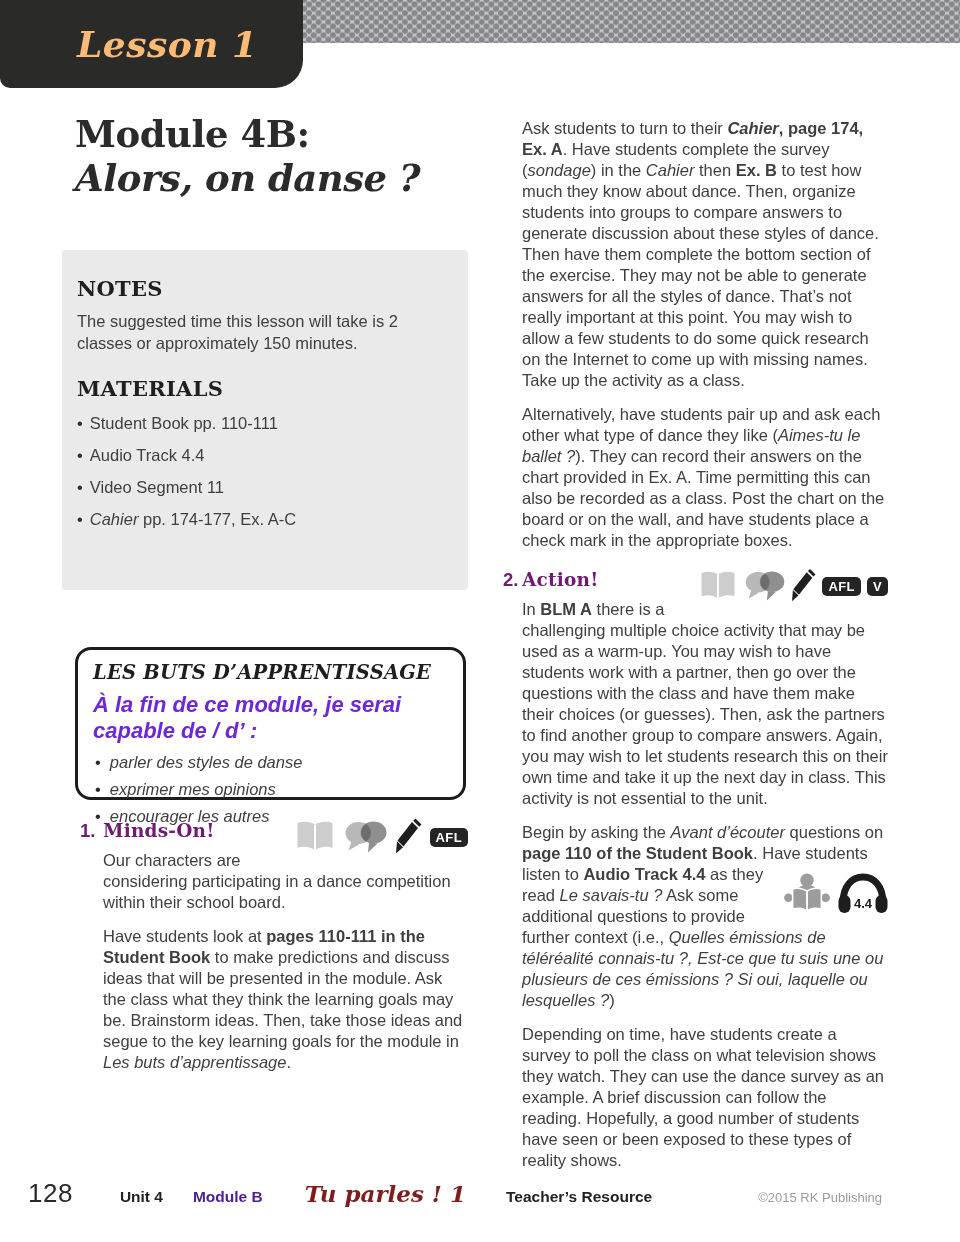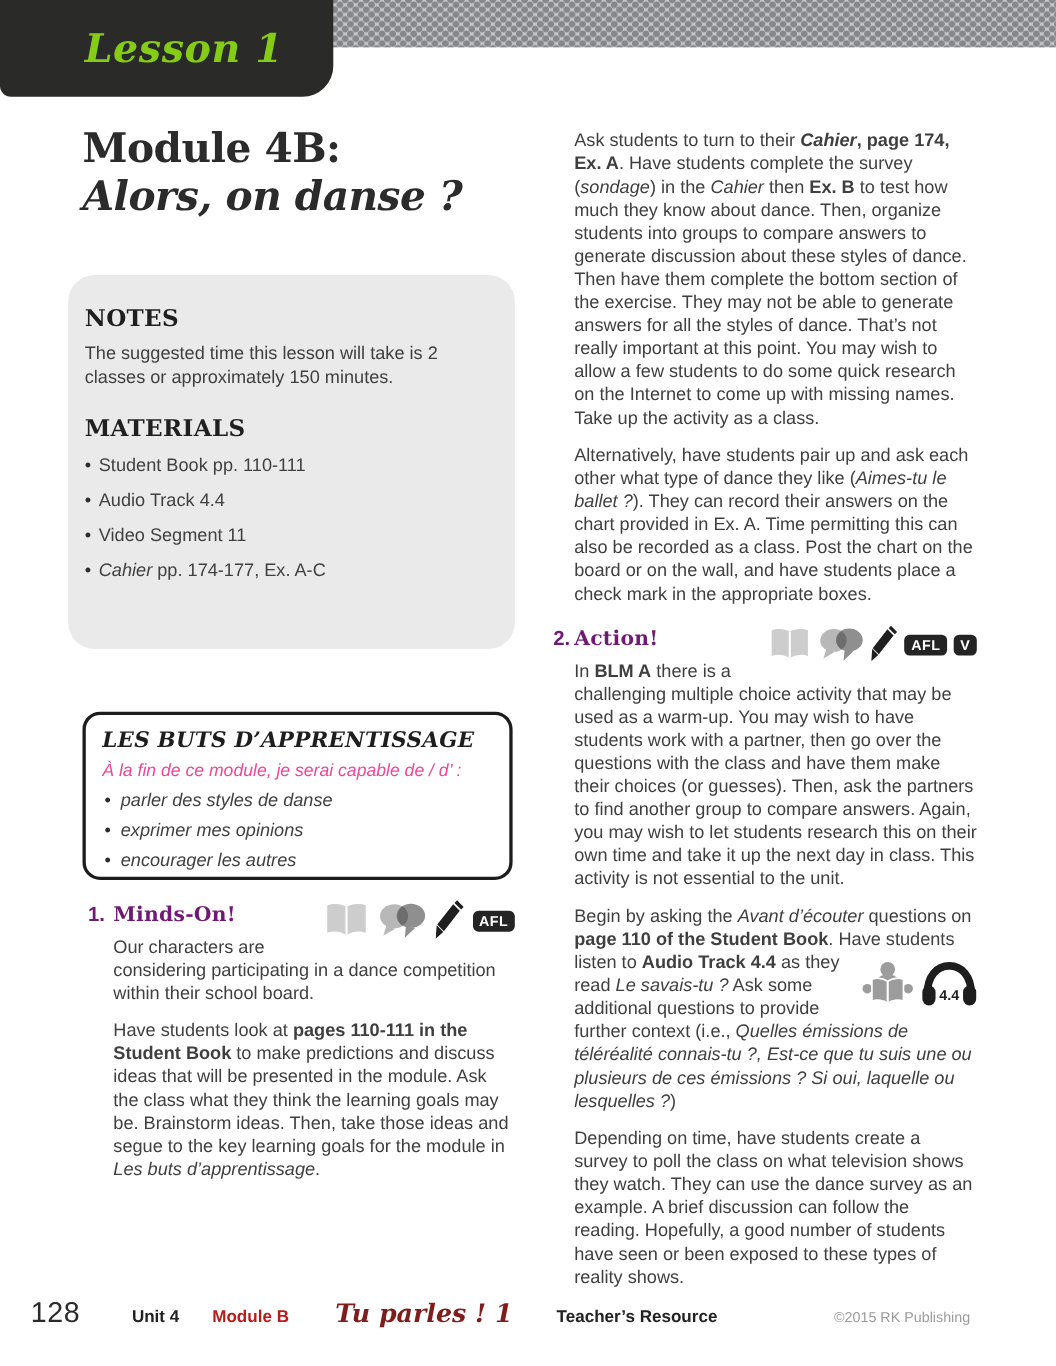--- a/index.html
+++ b/index.html
@@ -22,36 +22,36 @@
       radial-gradient(circle, #85878a 2.7px, rgba(133,135,138,0) 3.4px);
     background-size:9.6px 8.8px;
     background-position:0 0, 4.8px 4.4px;
   }
   .lesson-tab {
     position:absolute; top:0; left:0; width:303px; height:88px; z-index:2;
     background:#2a2a28; border-radius:0 0 28px 10px;
     display:flex; align-items:center;
   }
   .lesson-tab .tab-text {
-    padding-left:77px; color:#84cc16;
+    padding-left:77px; color:#fdba74;
     font-family:"DejaVu Serif", serif; font-weight:700; font-style:italic;
     font-size:36px; letter-spacing:0.5px;
   }
 
   
   .page-title {
     position:absolute; left:75px; top:112px; z-index:3;
     font-family:"DejaVu Serif", serif; font-weight:700;
     font-size:37px; line-height:1.2; color:#2b2b2b; letter-spacing:-0.5px;
   }
   .page-title .t2 { font-style:italic; }
 
   .notes-box {
     position:absolute; left:62px; top:250px; width:406px; height:340px;
-    background:#eaeaea; border-radius:24px; box-sizing:border-box;
+    background:#eaeaea; border-radius:4px; box-sizing:border-box;
     padding:26px 22px 0 15px;
   }
   .slab-h {
     font-family:"DejaVu Serif", serif; font-weight:700;
     font-size:21px; color:#1f1f1f; letter-spacing:0.3px;
   }
   .notes-box .body-p { margin:9px 0 0 0; font-size:16.5px; line-height:22px; }
   .notes-box .materials-h { margin-top:22px; }
   .mat-list { list-style:none; margin:12px 0 0 0; padding:0; font-size:16.5px; }
   .mat-list li { margin:0 0 11px 0; line-height:21px; }
@@ -60,22 +60,22 @@
   .goals-box {
     position:absolute; left:75px; top:647px; width:391px; height:153px;
     border:3px solid #1c1c1c; border-radius:16px; box-sizing:border-box;
     padding:11px 14px 0 15px;
   }
   .goals-h {
     font-family:"DejaVu Serif", serif; font-weight:700; font-style:italic;
     font-size:19.5px; color:#1e1e1e; letter-spacing:0.2px;
   }
   .goals-intro {
-    margin-top:8px; font-weight:400; font-style:italic;
-    font-size:16px; color:#ec4899;
+    margin-top:8px; font-weight:700; font-style:italic;
+    font-size:22px; color:#6d28d9;
   }
   .goals-list { list-style:none; margin:8px 0 0 2px; padding:0; font-size:16.5px; font-style:italic; }
   .goals-list li { margin-bottom:6px; line-height:21px; }
   .goals-list li::before { content:"•"; margin-right:9px; font-style:normal; color:#2c2c2c; }
 
   .col-left { position:absolute; left:75px; top:818px; width:393px; z-index:3; }
   .col-right { position:absolute; left:503px; top:118px; width:385px; z-index:3; }
 
   .h3row { margin:0 0 6px 0; font-size:18.5px; line-height:26px; color:#701a75; }
   .h3row .num { display:inline-block; font-weight:700; }
@@ -110,21 +110,21 @@
     font-size:13px; font-weight:700; color:#1d1d1d;
   }
 
   
   .footer {
     position:absolute; left:28px; right:78px; top:1178px;
     display:flex; align-items:baseline; z-index:3;gap:20px;
   }
   .footer .pg { font-size:26px; color:#2a2a2a; letter-spacing:0.5px; }
   .footer .unit { margin-left:27px; font-size:15.5px; font-weight:700; color:#222; }
-  .footer .module { margin-left:10px; font-size:15.5px; font-weight:700; color:#b91c1c;text-align:center; }
+  .footer .module { margin-left:10px; font-size:15.5px; font-weight:700; color:#4c1d95;text-align:center; }
   .footer .series {
     margin-left:22px; font-family:"DejaVu Serif", serif; font-weight:700;
     font-style:italic; font-size:23px; color:#7f1d1d;
   }
   .footer .resource { margin-left:20px; font-size:15.5px; font-weight:700; color:#222; }
   .footer .copy { margin-left:auto; font-size:13px; color:#9b9b9b; }
 </style>
 </head>
 <body>
 

